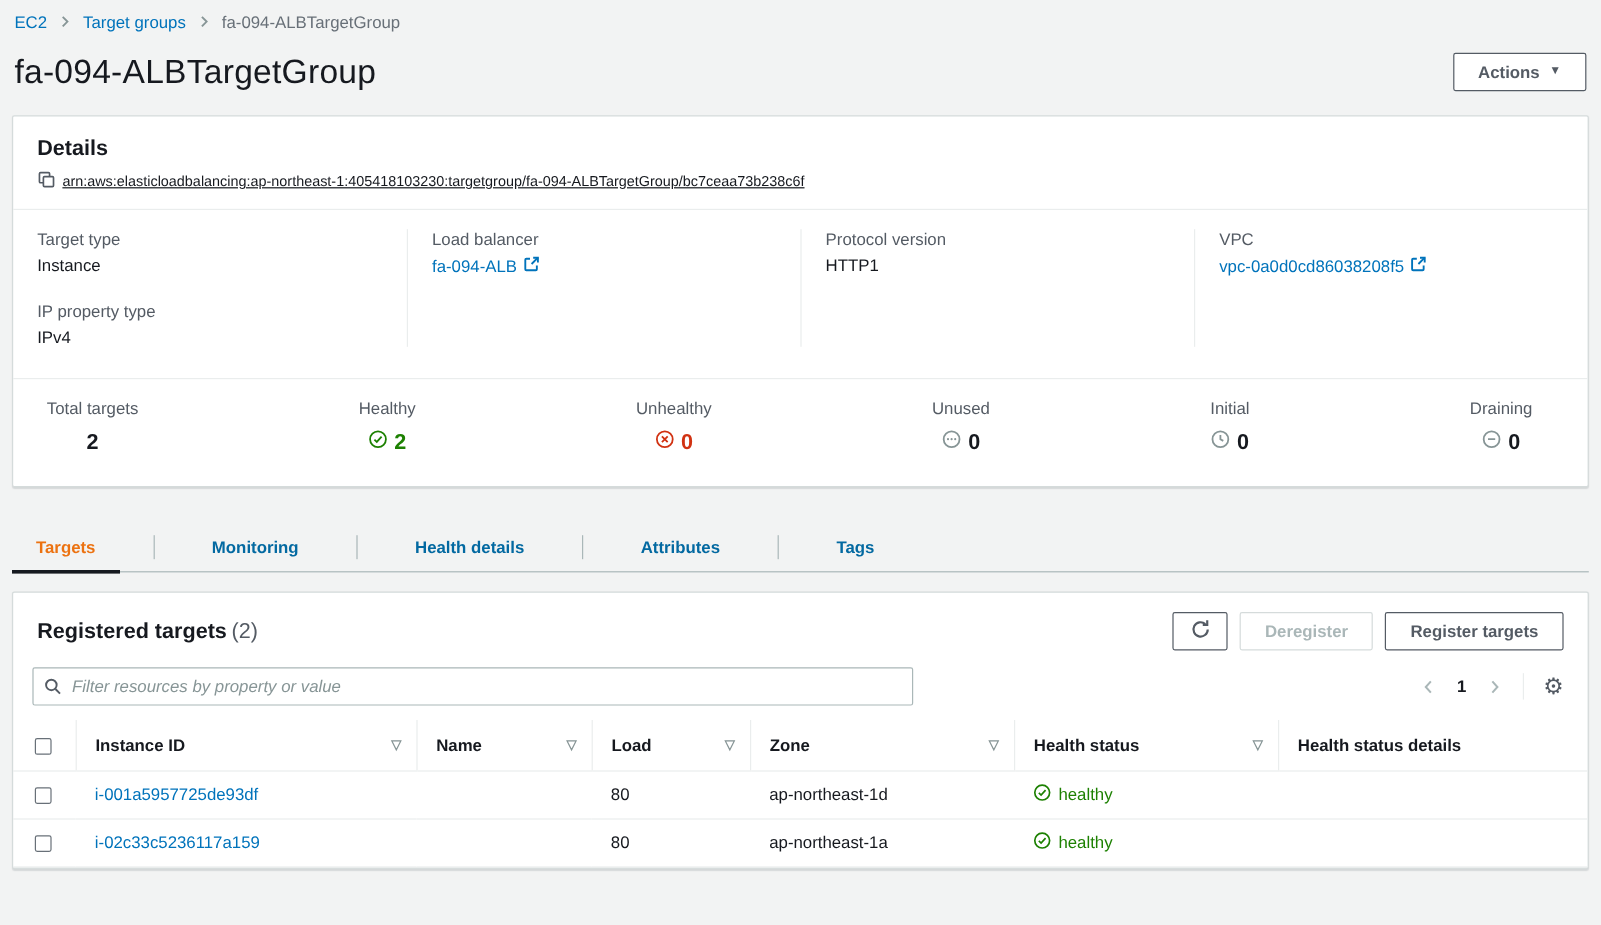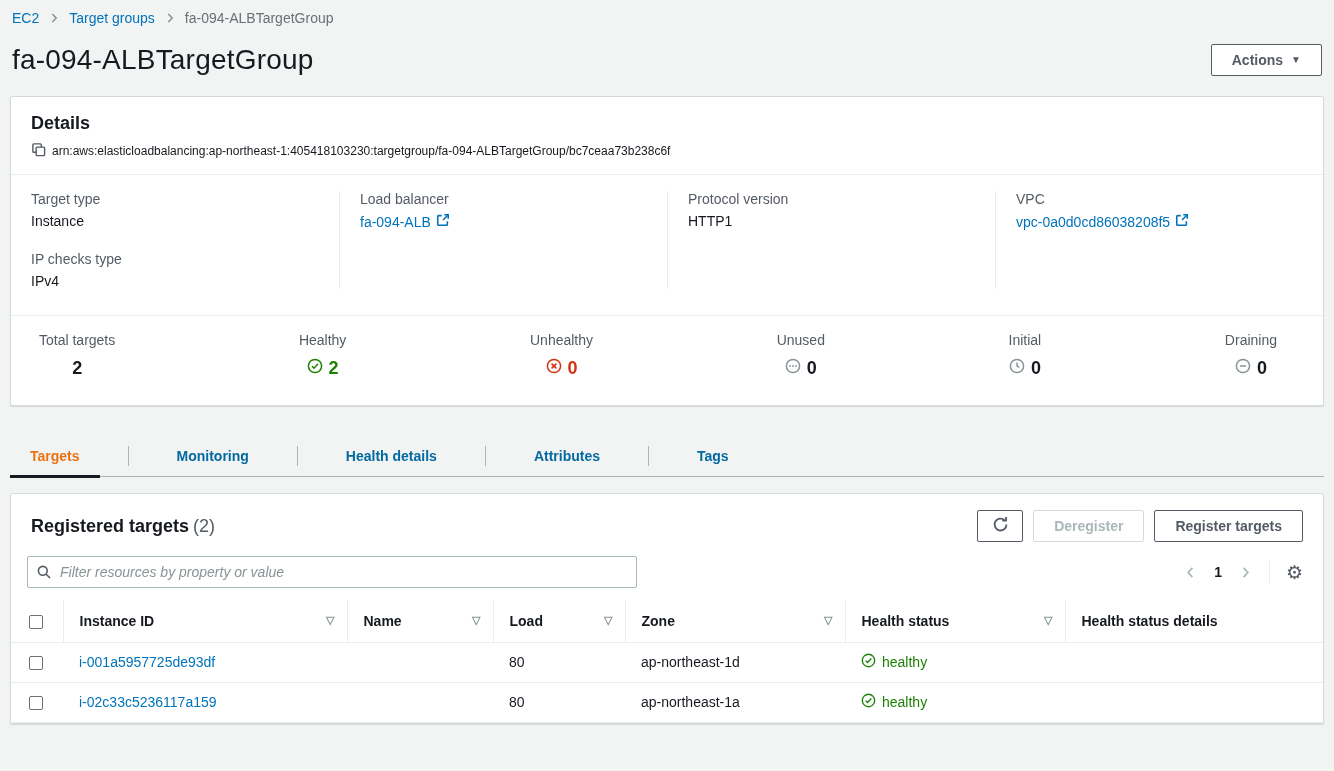--- a/index.html
+++ b/index.html
@@ -35,21 +35,21 @@
   
   .card {
     background:#fff; border:1px solid #d5dbdb; border-radius:2px;
     box-shadow:0 1px 1px rgba(0,28,36,.12);
     margin:0 10px;
   }
   .details-card { margin-top:20px; }
 
   .card-head { padding:16px 20px 14px 20px; }
   .card-head h2 { font-size:18px; font-weight:700; color:#16191f; }
-  .arn-row { display:flex; align-items:center; gap:6px; margin-top:8px; font-size:12px; color:#16191f; }
+  .arn-row { display:flex; align-items:center; gap:6px; margin-top:8px; font-size:12px; color:#16191f;text-decoration:underline; }
   .arn-row svg { flex:0 0 auto; }
 
   .divider-h { border-top:1px solid #eaeded; }
 
   .details-grid { display:grid; grid-template-columns:1fr 1fr 1fr 1fr; padding:16px 0 26px 0; }
   .dcol { padding:0 20px; }
   .dcol + .dcol { border-left:1px solid #eaeded; }
   .field + .field { margin-top:22px; }
   .field-label { color:#545b64; margin-bottom:6px; }
   .field-value { color:#16191f; }
@@ -71,21 +71,21 @@
   .tab-active::after { content:""; position:absolute; left:0; right:0; bottom:-2px; height:3px; background:#16191f; }
 
   
   .targets-card { margin-top:16px; }
   .panel-head { display:flex; align-items:center; justify-content:space-between; padding:16px 20px 8px 20px; }
   .panel-title { font-size:18px; font-weight:700; color:#16191f; }
   .panel-count { font-weight:400; color:#545b64; }
   .panel-actions { display:flex; gap:10px; }
 
   .filter-row { display:flex; align-items:center; padding:6px 20px 12px 16px; }
-  .search-box { position:relative; width:610px; }
+  .search-box { position:relative; width:734px; }
   .search-box input {
     width:100%; height:32px; border:1px solid #aab7b8; border-radius:2px;
     padding:0 8px 0 32px; font-size:14px; color:#16191f;
     font-family:"Liberation Sans", sans-serif; background:#fff; outline:none;
   }
   .search-box input::placeholder { font-style:italic; color:#879596; }
   .search-icon { position:absolute; left:9px; top:8px; }
   .pager { margin-left:auto; display:flex; align-items:center; gap:12px; }
   .pager-num { font-weight:700; color:#16191f; padding:0 4px; }
   .pager-chevron { display:inline-flex; cursor:pointer; }
@@ -162,21 +162,21 @@
 
   <div class="divider-h"></div>
 
   <div class="details-grid">
     <div class="dcol">
       <div class="field">
         <div class="field-label">Target type</div>
         <div class="field-value">Instance</div>
       </div>
       <div class="field">
-        <div class="field-label">IP checks type</div>
+        <div class="field-label">IP property type</div>
         <div class="field-value">IPv4</div>
       </div>
     </div>
     <div class="dcol">
       <div class="field">
         <div class="field-label">Load balancer</div>
         <div class="field-value">
           <a class="link-value">
             <span>fa-094-ALB</span>
             <span>

